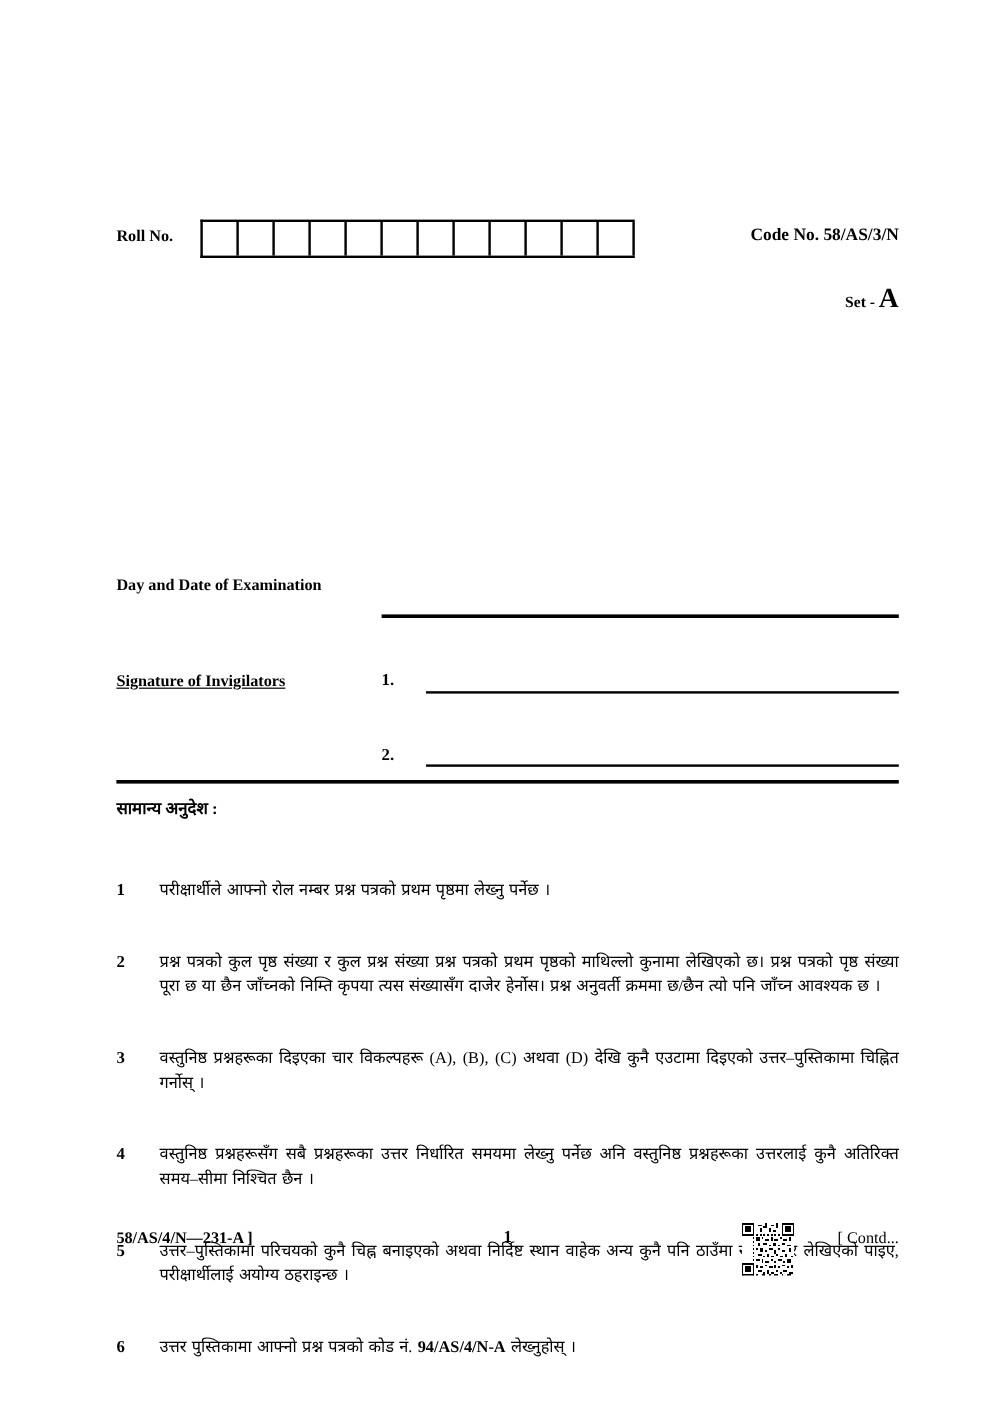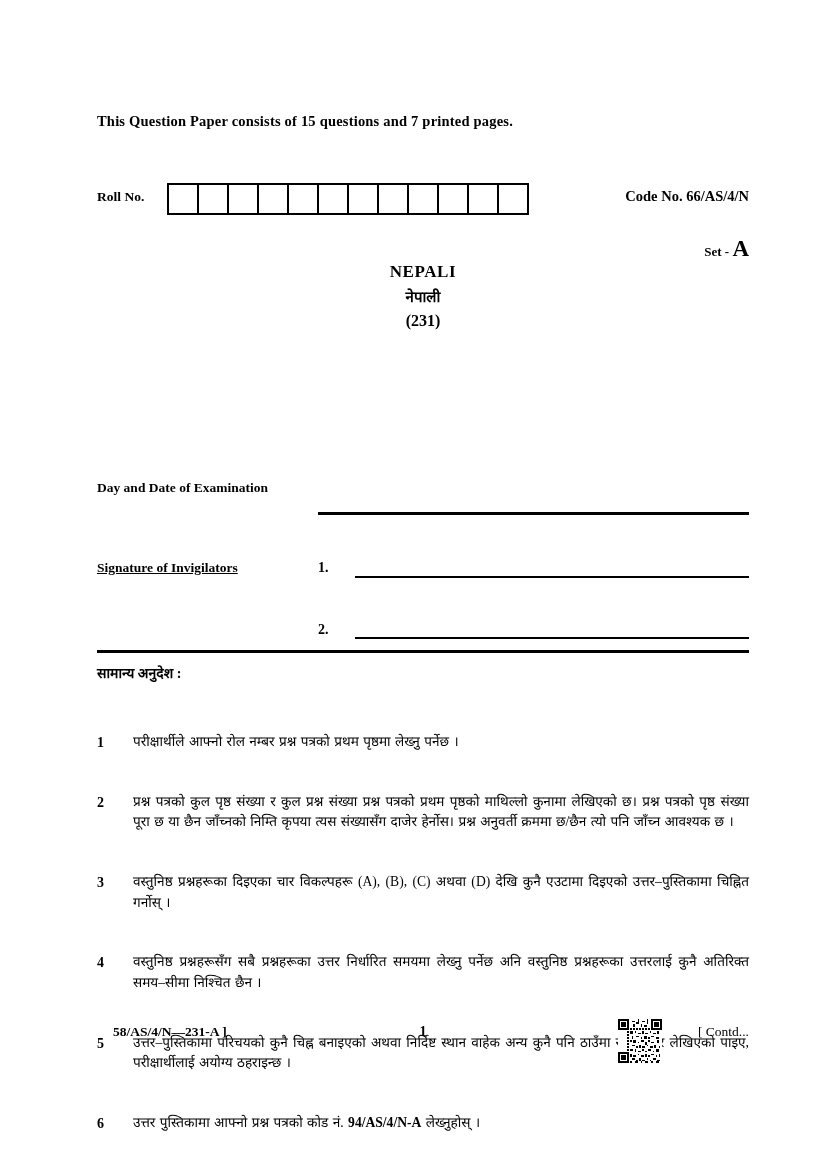--- a/index.html
+++ b/index.html
@@ -173,21 +173,21 @@
   
   .footer {
     position: absolute;
     left: 0;
     top: 1022px;
     width: 652px;
     height: 50px;
   }
   .foot-left {
     position: absolute;
-    left: 16px;
+    left: 0;
     top: 2px;
     font-size: 13.5px;
     font-weight: bold;
     white-space: nowrap;
   }
   .foot-page {
     position: absolute;
     left: 0;
     top: 2px;
     width: 652px;
@@ -210,49 +210,43 @@
     width: 44px;
     height: 44px;
   }
 </style>
 </head>
 <body>
 
 <div class="page">
   <div class="sheet">
 
-    <div class="notice">This Question Paper consists of 15 questions and 7 printed pages.</div>
 
     <div class="rollrow">
       <div class="roll-label">Roll No.</div>
       <div class="roll-boxes">
         <div class="roll-cell"></div>
         <div class="roll-cell"></div>
         <div class="roll-cell"></div>
         <div class="roll-cell"></div>
         <div class="roll-cell"></div>
         <div class="roll-cell"></div>
         <div class="roll-cell"></div>
         <div class="roll-cell"></div>
         <div class="roll-cell"></div>
         <div class="roll-cell"></div>
         <div class="roll-cell"></div>
         <div class="roll-cell"></div>
       </div>
-      <div class="code-no">Code No. 66/AS/4/N</div>
+      <div class="code-no">Code No. 58/AS/3/N</div>
       <div class="set-line">
         <span>Set - </span><span class="set-letter">A</span>
       </div>
     </div>
 
-    <div class="title-block">
-      <div class="title-en">NEPALI</div>
-      <div class="title-np">नेपाली</div>
-      <div class="title-code">(231)</div>
-    </div>
 
     <div class="field-label lbl-day">Day and Date of Examination</div>
     <div class="rule rule-day"></div>
 
     <div class="field-label lbl-sign">Signature of Invigilators</div>
     <div class="num-1">1.</div>
     <div class="rule rule-sig1"></div>
     <div class="num-2">2.</div>
     <div class="rule rule-sig2"></div>
 

